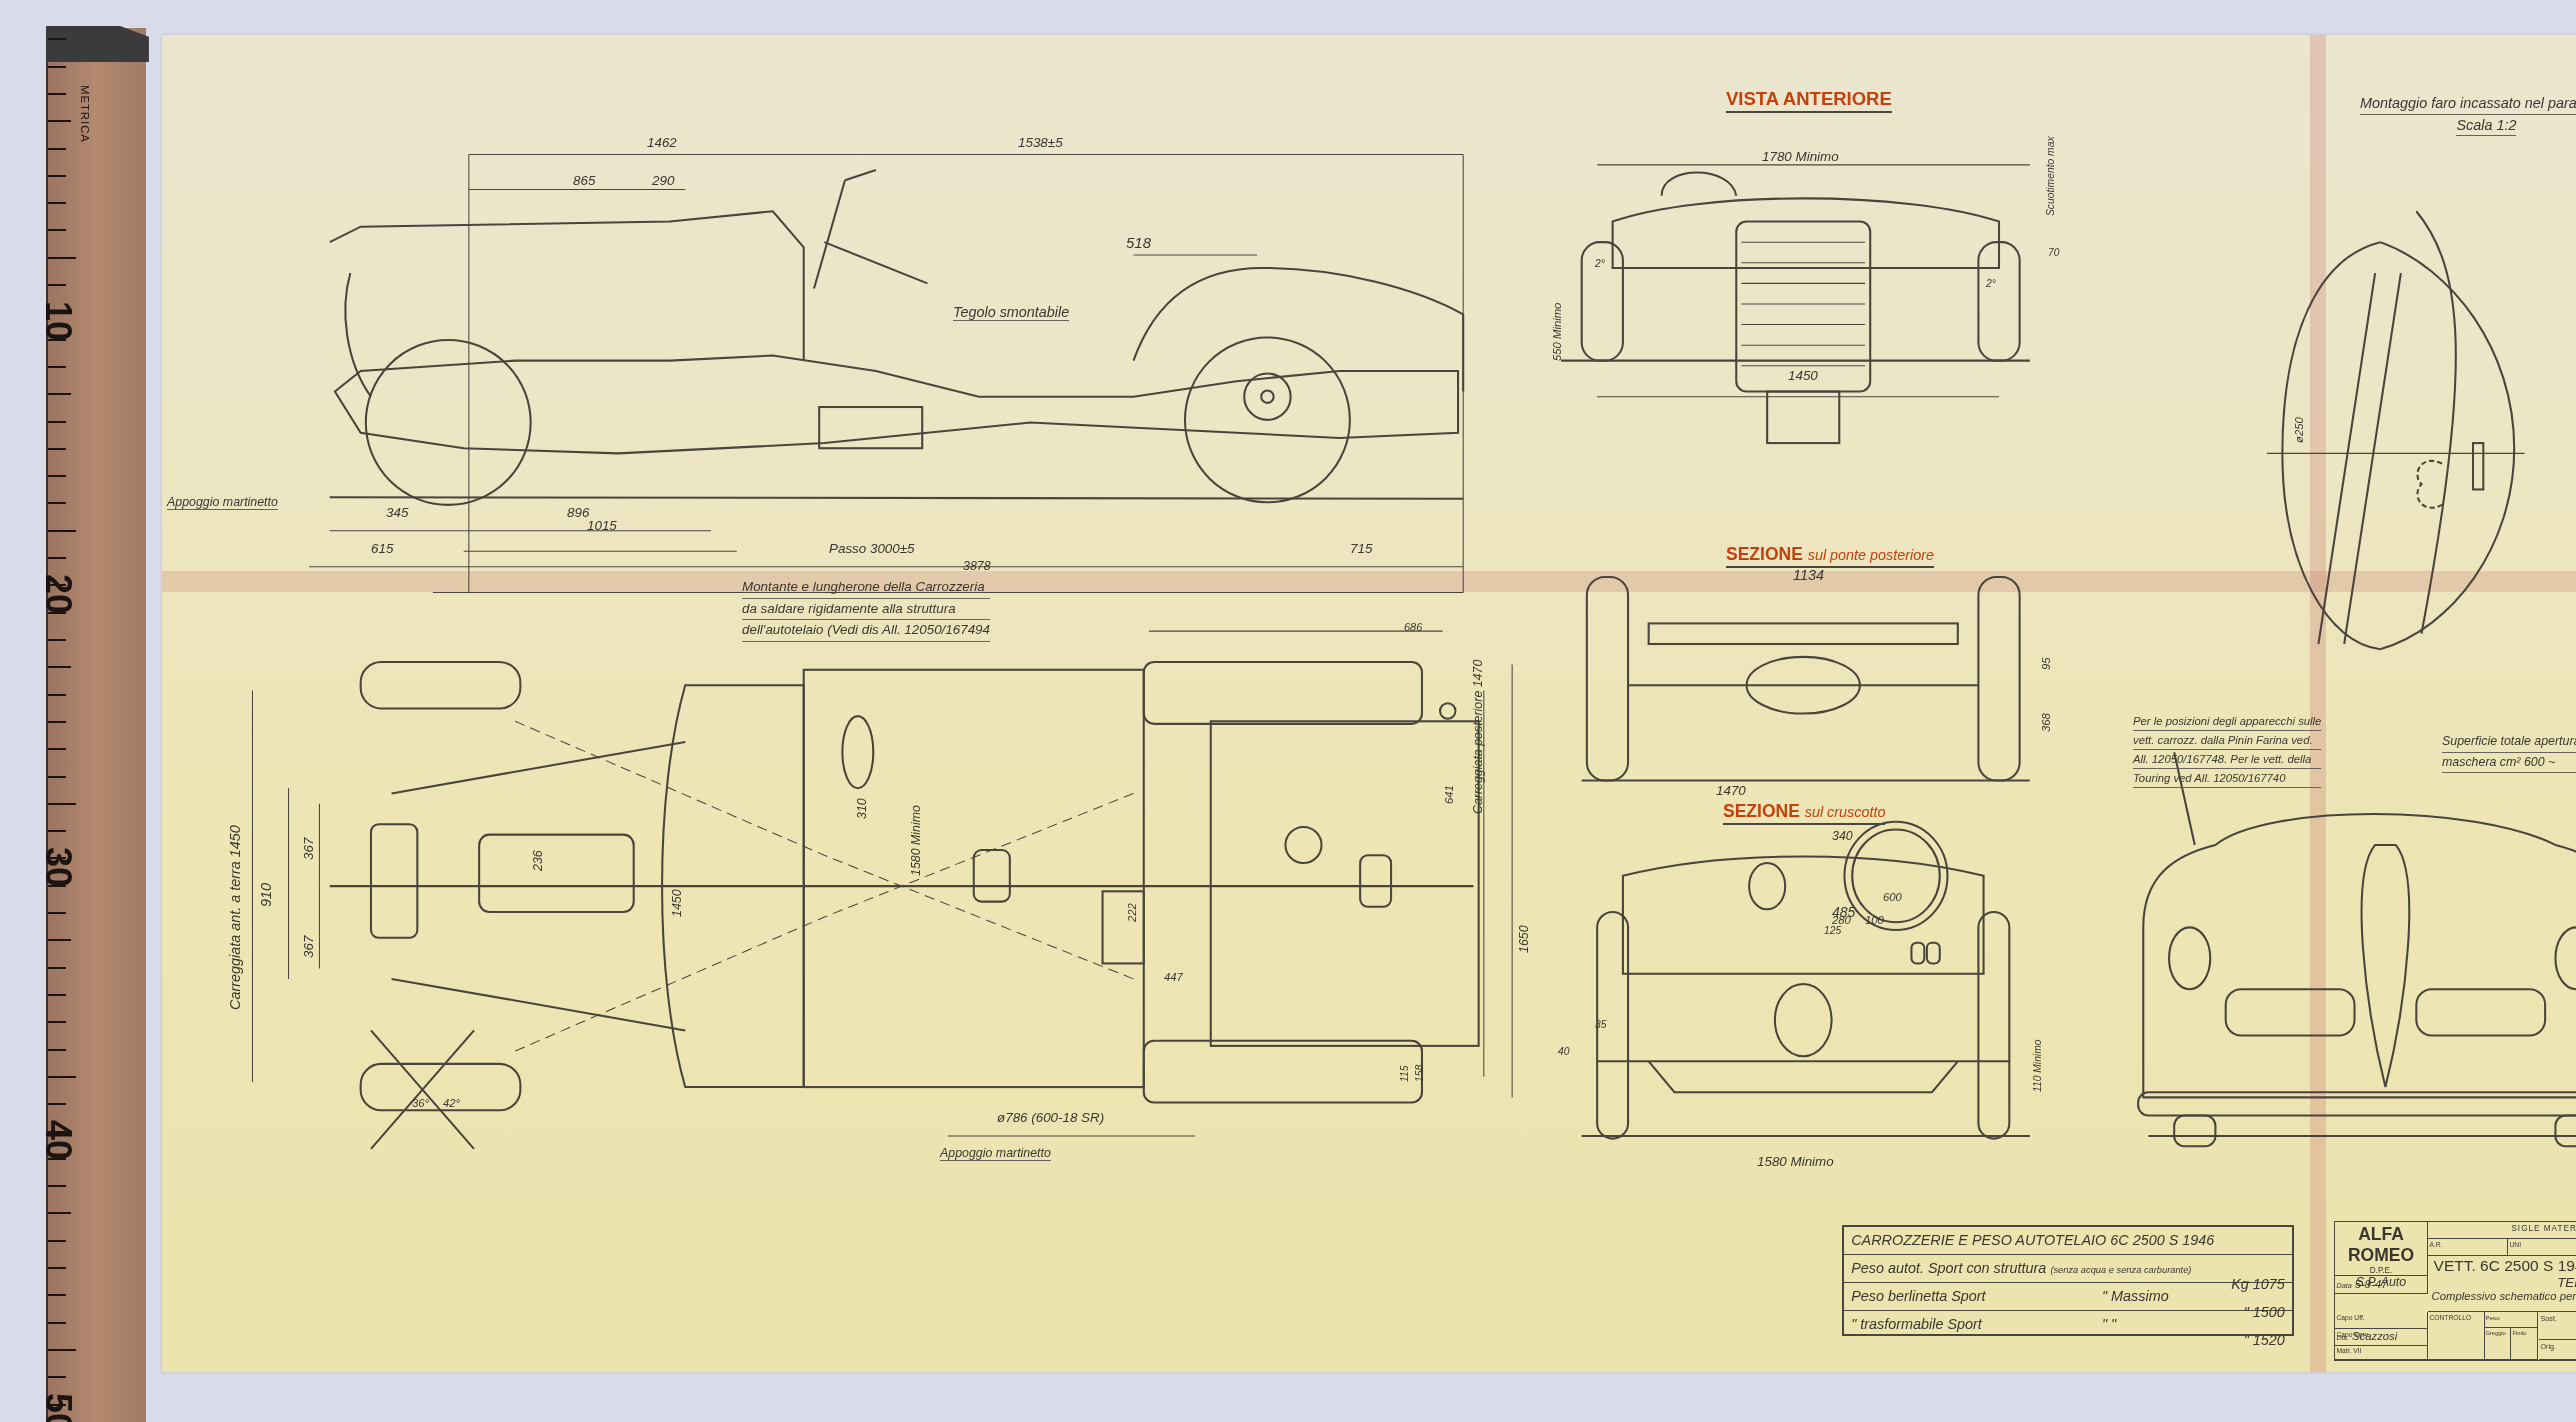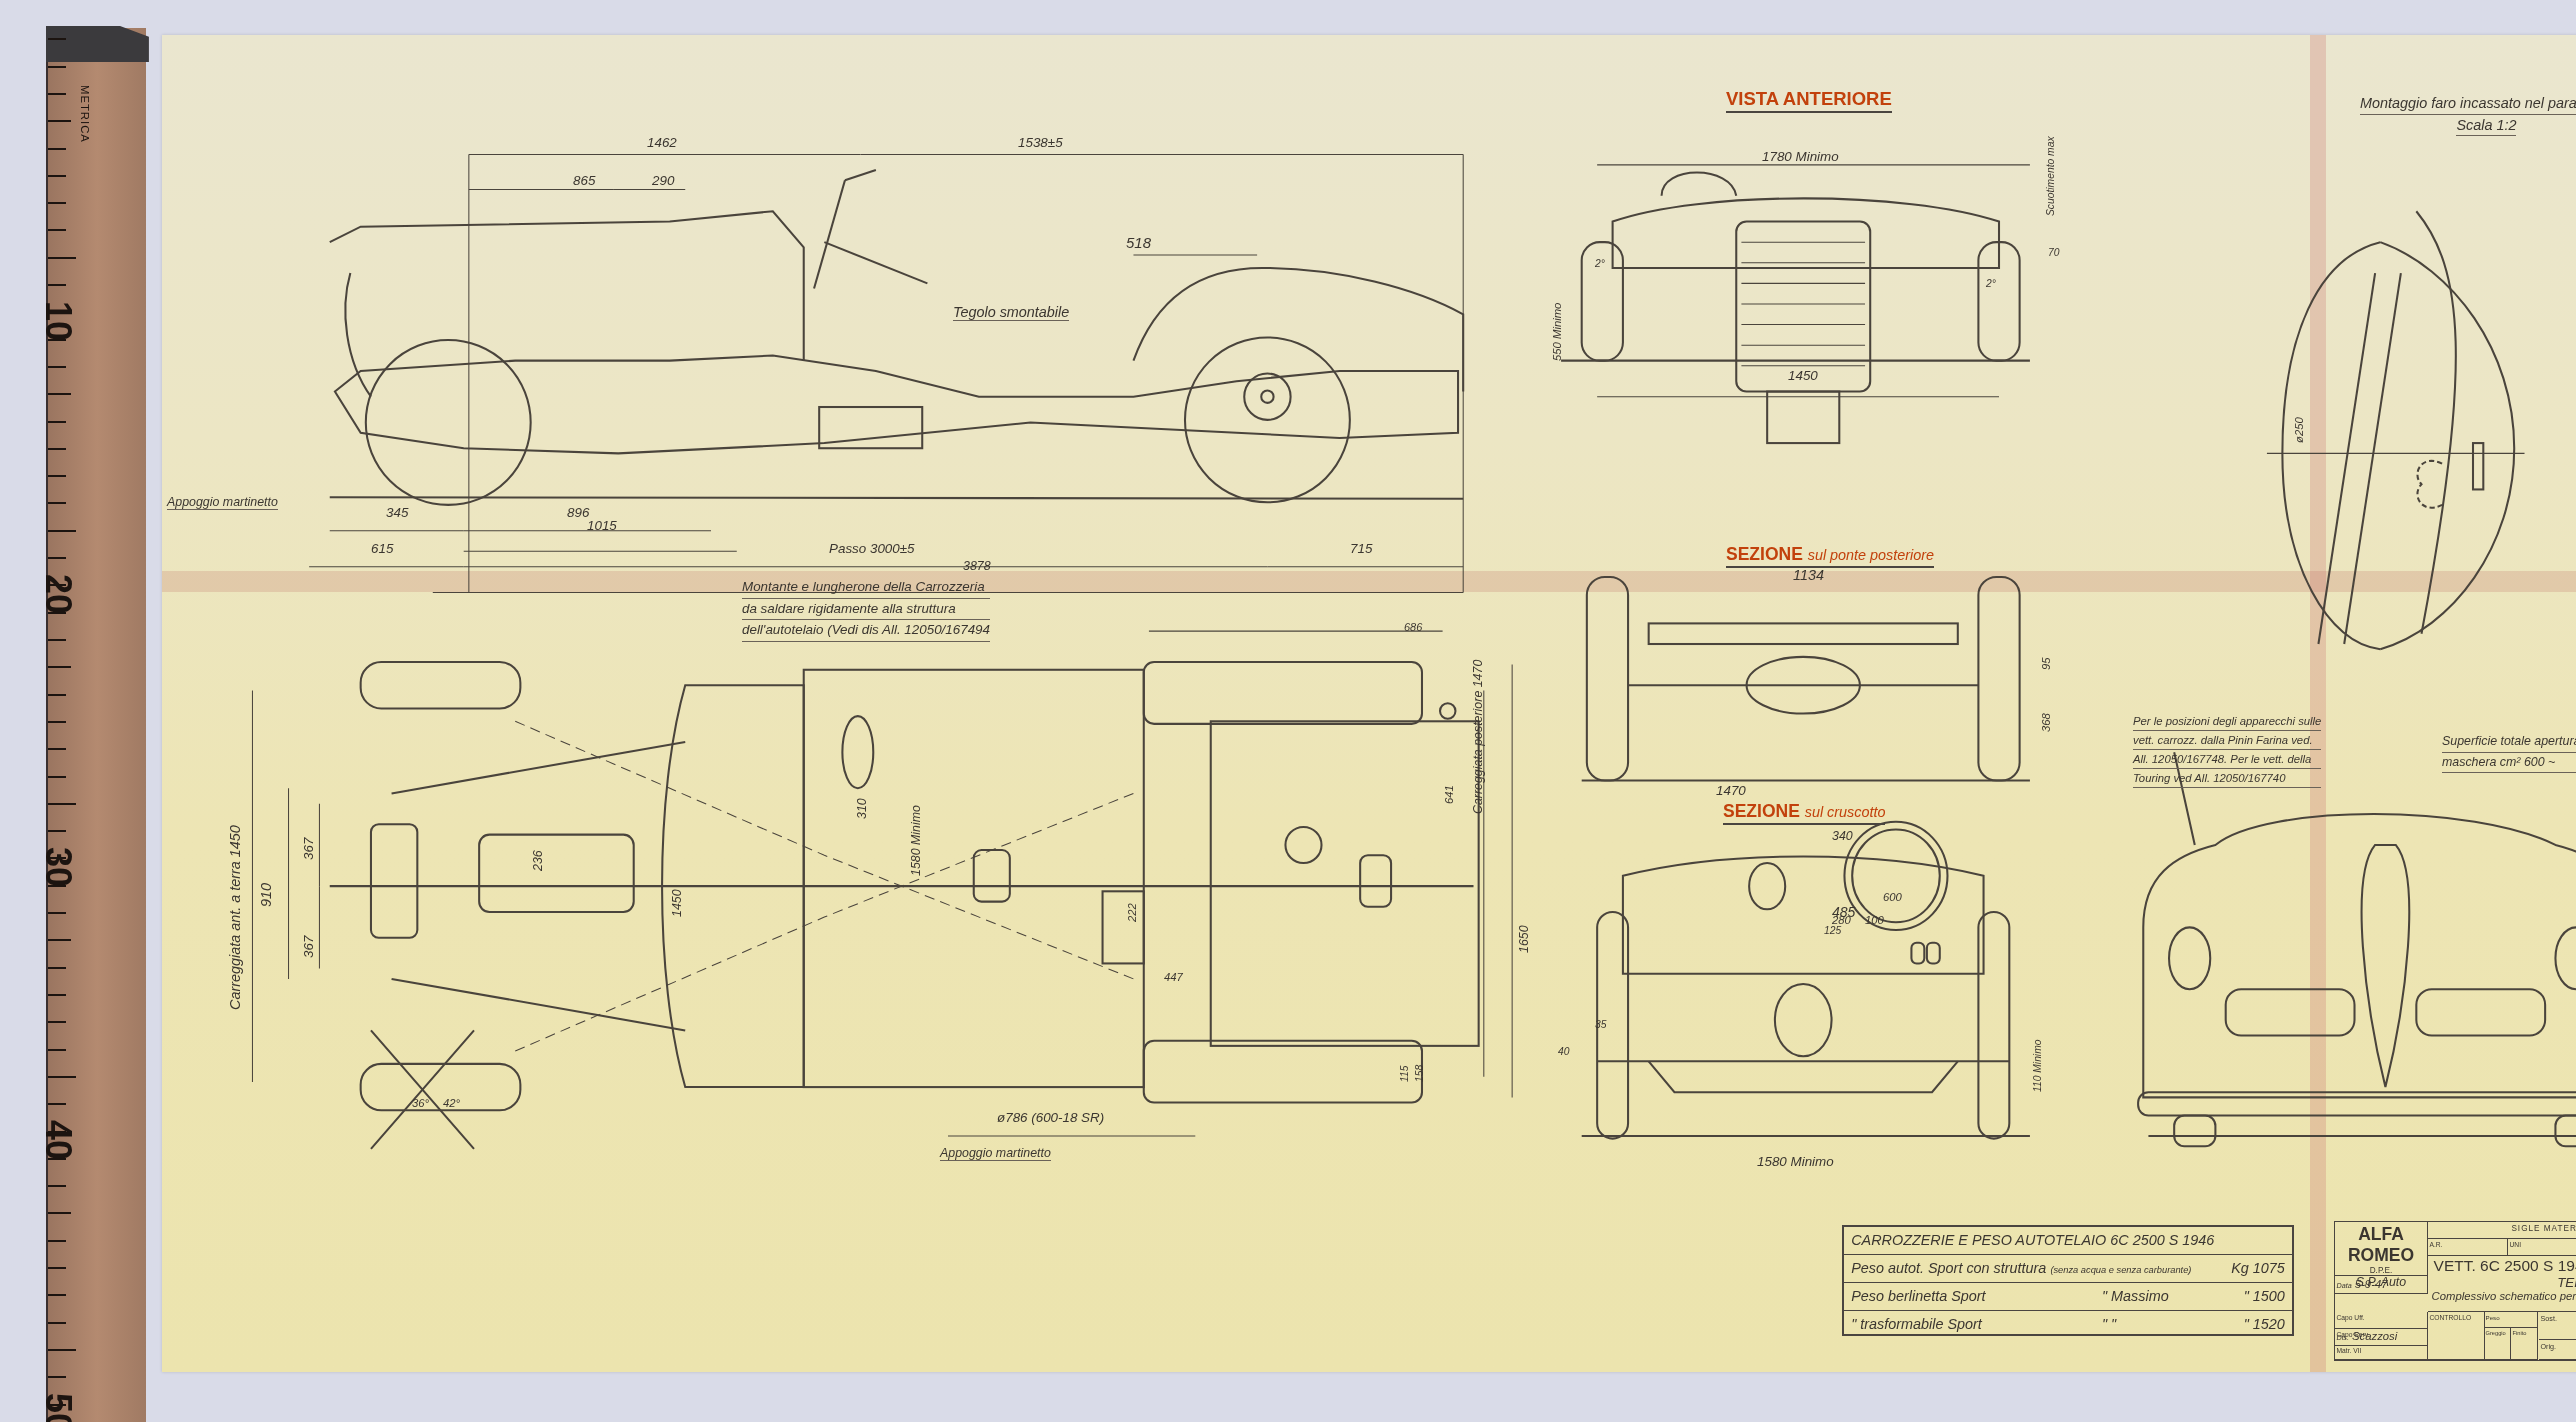--- a/index.html
+++ b/index.html
@@ -12,21 +12,21 @@
   .sheet{position:absolute;left:162px;top:35px;width:2707px;height:1337px;background:linear-gradient(180deg,#eae6cf 0%,#ece6c4 30%,#ede5b4 60%,#ece4ae 100%);box-shadow:0 0 3.1px rgba(0,0,0,.15);}
   .fold{position:absolute;background:rgba(180,80,80,.18);}
   .dl{position:absolute;font-family:"Liberation Sans",sans-serif;font-style:italic;color:#3b3630;}
   .title{position:absolute;font-weight:bold;color:#c2410c;font-size:18.5px;border-bottom:2.6px solid #4a4540;padding-bottom:1px;}
   .note{position:absolute;font-style:italic;color:#3b3630;font-size:15.5px;line-height:25px;}
   .note div{border-bottom:1.5px solid #6a6258;}
   svg.draw{position:absolute;left:0;top:0;}
   .wt{position:absolute;left:1842px;top:1225px;width:448px;height:107px;border:2.1px solid #4a4540;}
   .wt .r{position:relative;height:27px;border-bottom:1.5px solid #4a4540;font-style:italic;font-size:14.4px;color:#3b3630;line-height:27px;padding-left:7.2px;}
   .wt .r:last-child{border-bottom:none;}
-  .wt .v{position:absolute;right:7.2px;top:0;}
+  .wt .v{position:absolute;right:7.2px;top:16px;}
   .wt .m{position:absolute;left:258px;top:0;}
   .tb{position:absolute;left:2334px;top:1221px;width:528px;height:138px;border:1.5px solid #4a4540;color:#3b3630;}
   .tb .c{position:absolute;border-right:1px solid #4a4540;border-bottom:1px solid #4a4540;box-sizing:border-box;font-size:9.3px;padding:1.5px;}
 </style>
 </head>
 <body>
 
 <div class="ruler">
   <div class="cap"></div>
   <div class="brand">METRICA</div>

